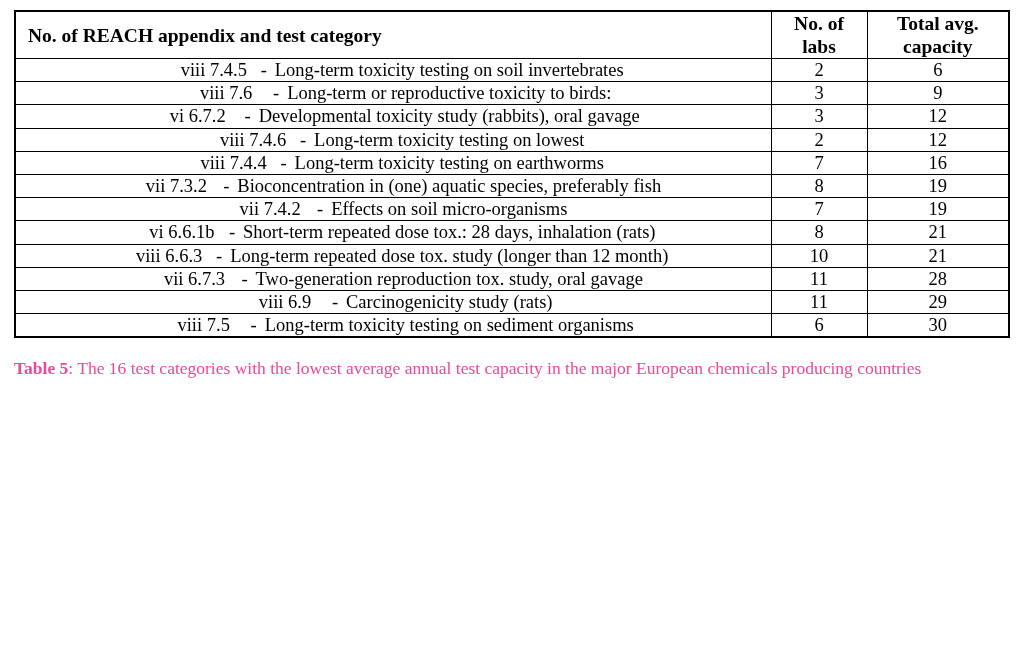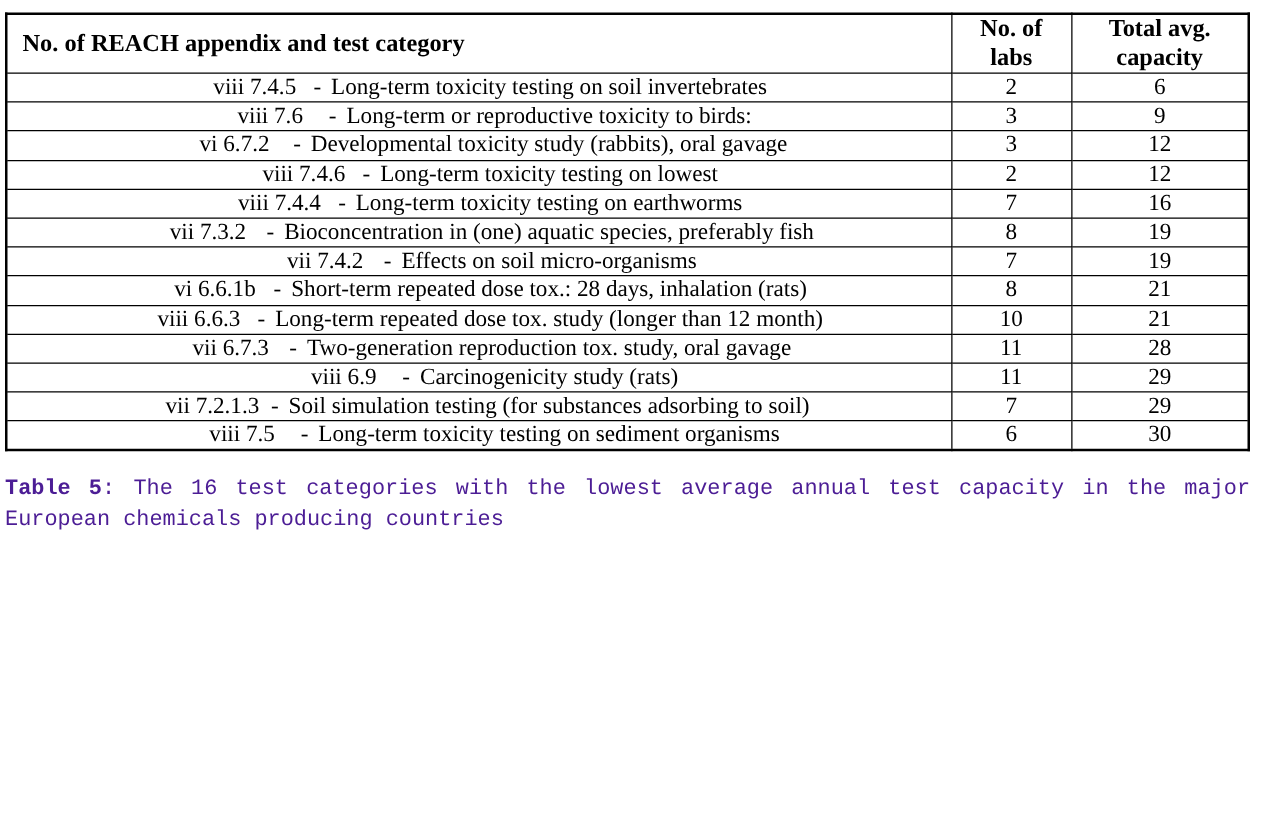--- a/index.html
+++ b/index.html
@@ -12,21 +12,21 @@
     height: 650px;
     font-family: "Liberation Serif", serif;
     color: #000000;
     overflow: hidden;
   }
   .page {
     width: 880px;
     height: 650px;
     position: relative;
     box-sizing: border-box;
-    padding: 10px 14px 0 4px;
+    padding: 10px 14px 0 14px;
   }
   table.capacity-table {
     border-collapse: collapse;
     width: 996px;
     table-layout: fixed;
     border: 2.5px solid #000;
   }
   table.capacity-table th,
   table.capacity-table td {
     border: 1px solid #000;
@@ -74,26 +74,26 @@
   .cat-dash {
     display: inline-block;
     width: 22px;
   }
   col.c1 { width: 756px; }
   col.c2 { width: 96px; }
   col.c3 { width: 142px; }
 
   .caption {
     margin-top: 18px;
-    font-family: Liberation Mono, monospace;
+    font-family: Liberation Serif, serif;
     font-size: 17.5px;
     line-height: 1.38;
     text-align: justify;
     width: 996px;
-    color: #4c1d95;
+    color: #ec4899;
   }
   .caption b {
     font-weight: bold;
   }
 </style>
 </head>
 <body>
 
 <div class="page">
 
@@ -166,25 +166,20 @@
           <td class="col-cat"><span class="cat-code">vii 6.7.3</span><span class="cat-dash">-</span><span>Two-generation reproduction tox. study, oral gavage</span></td>
           <td class="col-num">11</td>
           <td class="col-num">28</td>
         </tr>
         <tr>
           <td class="col-cat"><span class="cat-code">viii 6.9</span><span class="cat-dash">-</span><span>Carcinogenicity study (rats)</span></td>
           <td class="col-num">11</td>
           <td class="col-num">29</td>
         </tr>
         <tr>
-          <td class="col-cat"><span class="cat-code">vii 7.2.1.3</span><span class="cat-dash">-</span><span>Soil simulation testing (for substances adsorbing to soil)</span></td>
-          <td class="col-num">7</td>
-          <td class="col-num">29</td>
-        </tr>
-        <tr>
           <td class="col-cat"><span class="cat-code">viii 7.5</span><span class="cat-dash">-</span><span>Long-term toxicity testing on sediment organisms</span></td>
           <td class="col-num">6</td>
           <td class="col-num">30</td>
         </tr>
       </tbody>
   </table>
 
   <div class="caption">
     <b>Table 5</b><span>: The 16 test categories with the lowest average annual test capacity in the major European chemicals producing countries</span>
   </div>

